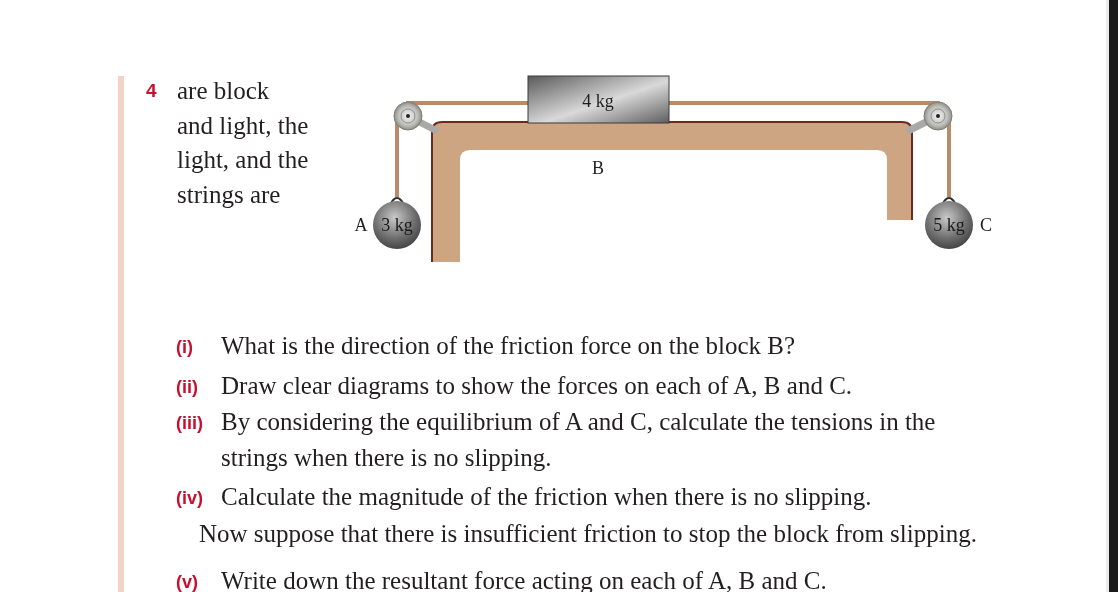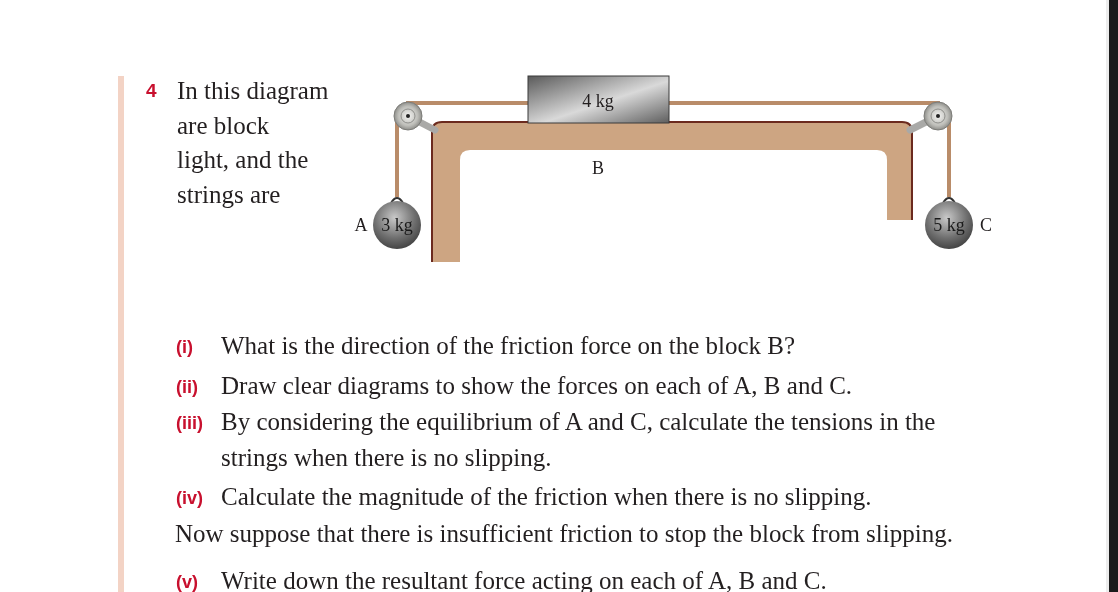--- a/index.html
+++ b/index.html
@@ -37,22 +37,22 @@
 </head>
 <body>
 
 <div class="right-shade"></div>
 <div class="right-bar"></div>
 <div class="margin-rule"></div>
 
 <div class="qnum">4</div>
 
 <div class="intro">
-  <span>In this diagram</span>
   <span>are block</span>
+  <span>and light, the</span>
   <span>light, and the</span>
   <span>strings are</span>
 </div>
 
 <svg class="diagram" width="680" height="200" viewBox="0 0 680 200">
   <defs>
     <linearGradient id="blockGrad" x1="0" y1="0" x2="1" y2="1">
       <stop offset="0" stop-color="#5a5a5a"></stop>
       <stop offset="0.55" stop-color="#d9d9d9"></stop>
       <stop offset="1" stop-color="#5e5e5e"></stop>
@@ -122,18 +122,18 @@
   <span class="lbl">(iii)</span>
   <span class="txt">By considering the equilibrium of A and C, calculate the tensions in the</span>
   <span class="txt" style="top:34px;">strings when there is no slipping.</span>
 </div>
 
 <div class="part" style="top:481px;">
   <span class="lbl">(iv)</span>
   <span class="txt">Calculate the magnitude of the friction when there is no slipping.</span>
 </div>
 
-<div class="para" style="top:520px;">Now suppose that there is insufficient friction to stop the block from slipping.</div>
+<div class="para" style="top:520px;margin-left:24px;">Now suppose that there is insufficient friction to stop the block from slipping.</div>
 
 <div class="part" style="top:565px;">
   <span class="lbl">(v)</span>
   <span class="txt">Write down the resultant force acting on each of A, B and C.</span>
 </div>
 
 </body></html>

